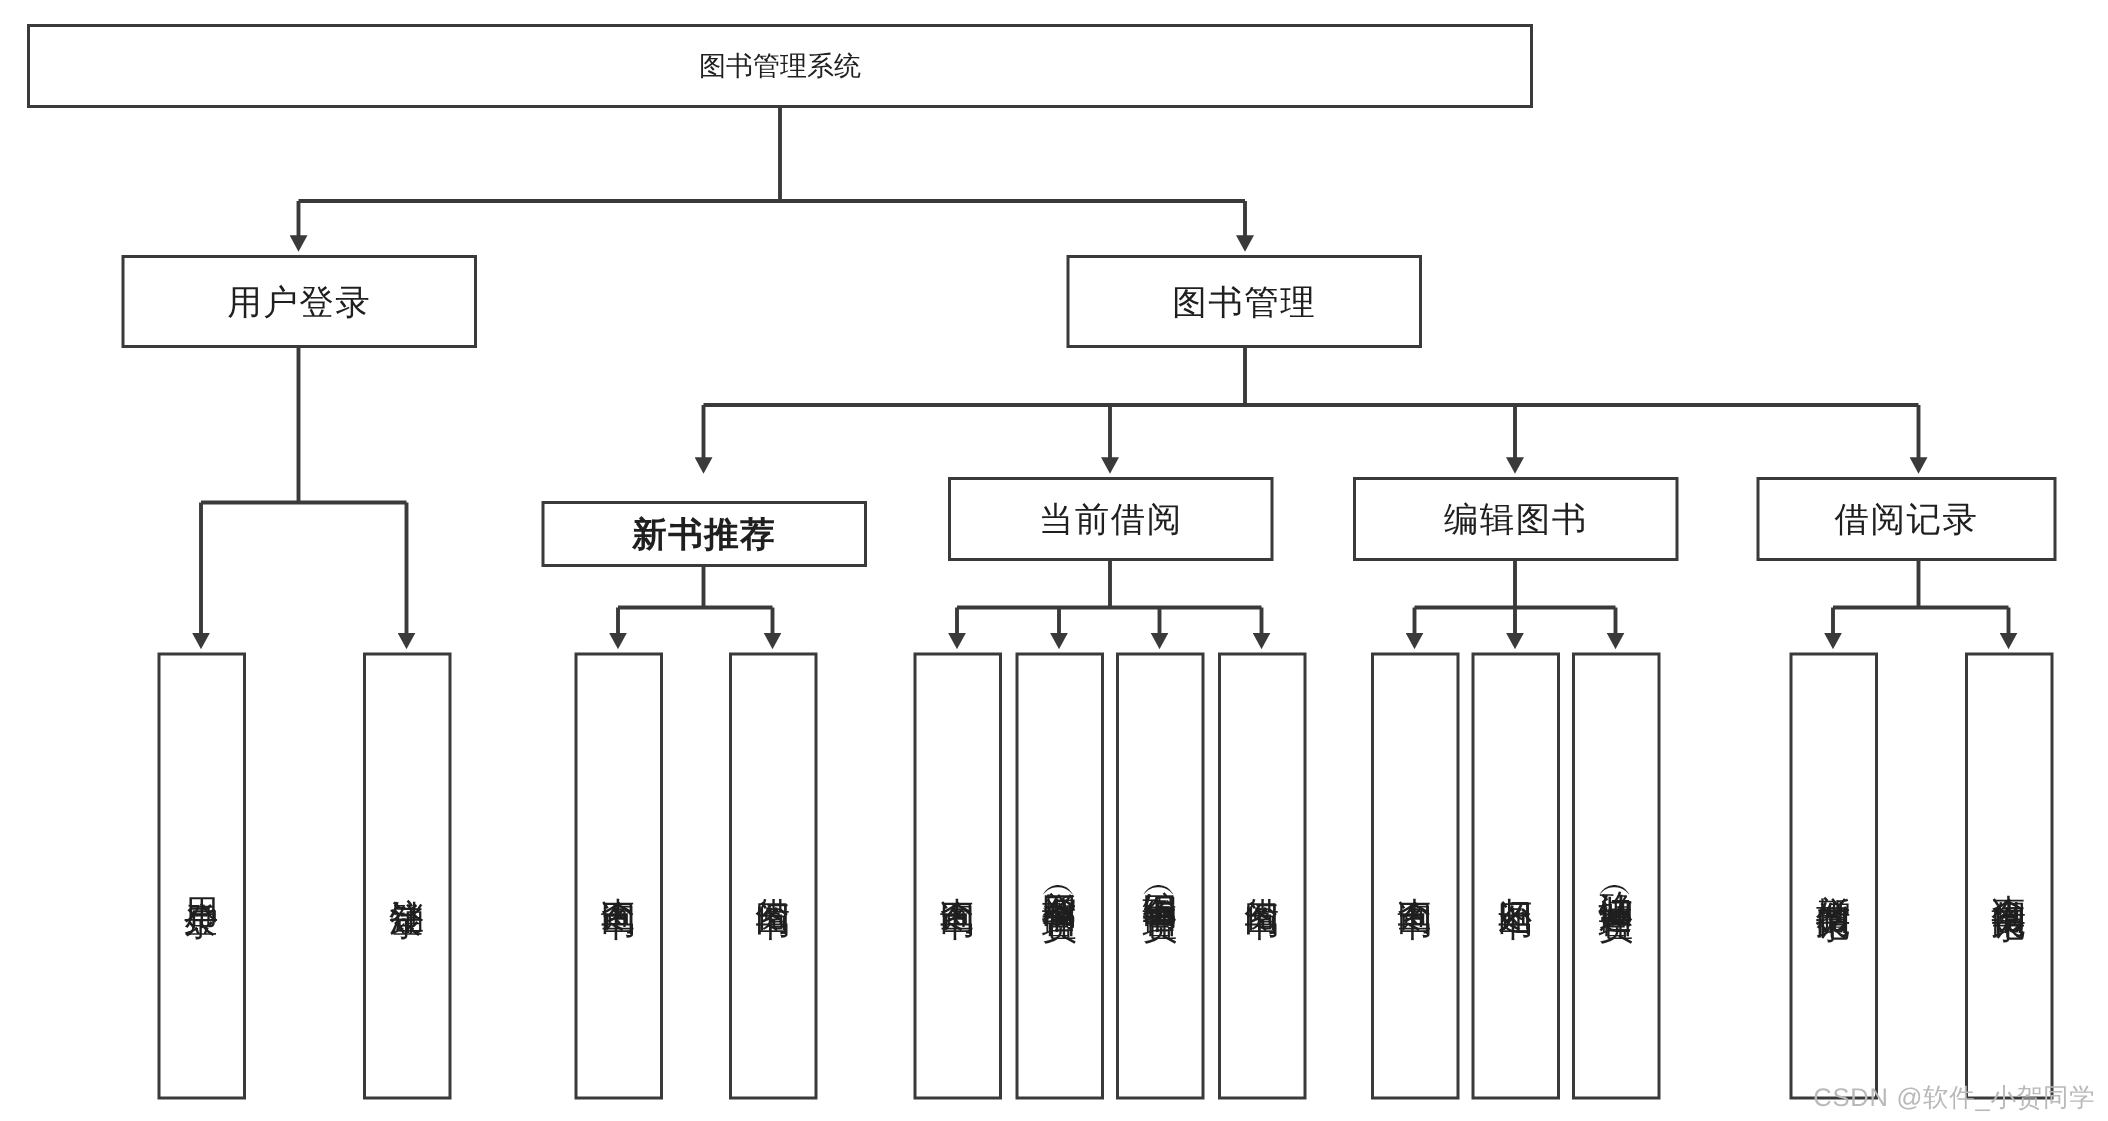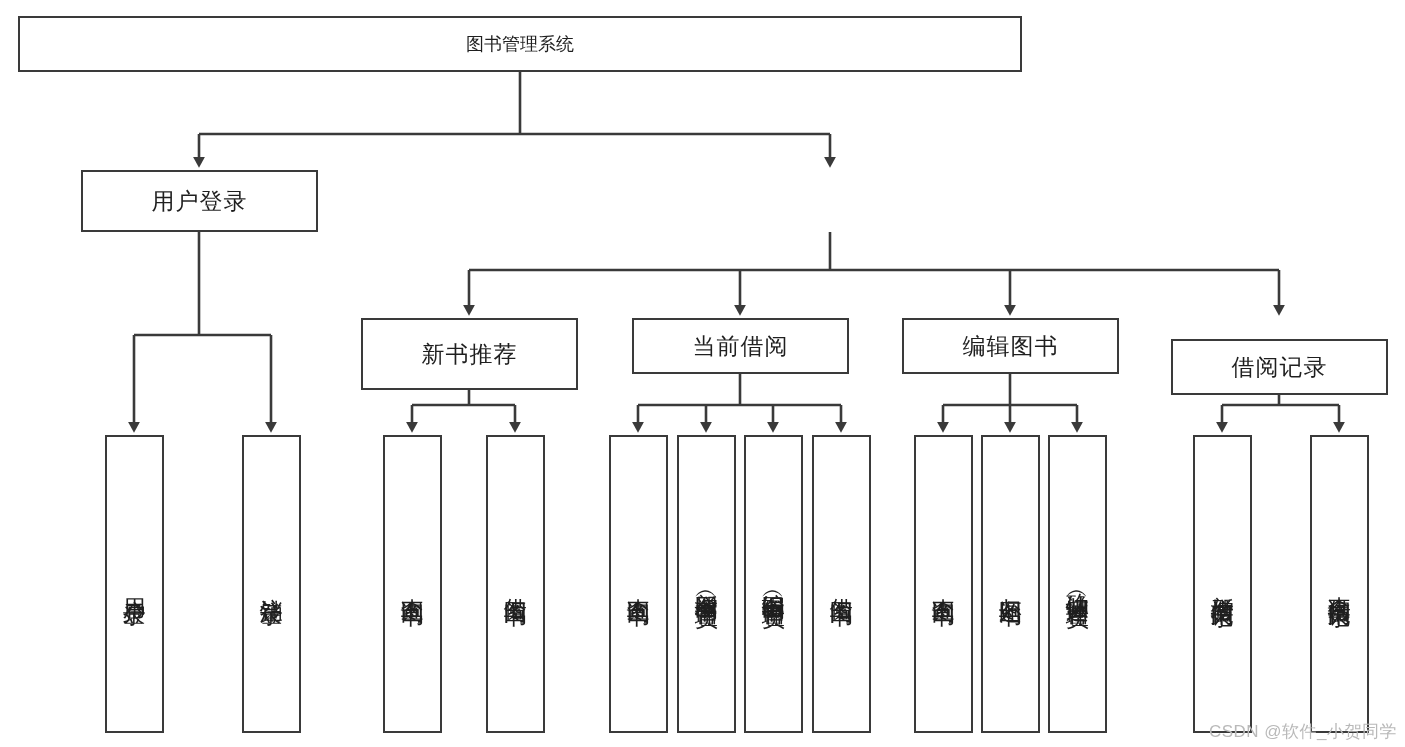--- a/index.html
+++ b/index.html
@@ -123,31 +123,34 @@
     </g>
   </svg>
 
   <div class="node root" style="left:18px; top:16px; width:1004px; height:56px;">
     <span>图书管理系统</span>
   </div>
 
   <div class="node horiz" style="left:81px; top:170px; width:237px; height:62px;">
     <span>用户登录</span>
   </div>
+  <div class="node horiz" style="left:711px; top:170px; width:237px; height:62px;">
+    <span>图书管理</span>
+  </div>
 
-  <div class="node horiz" style="left:361px; top:318px; width:217px; height:72px;">
+  <div class="node horiz" style="left:361px; top:334px; width:217px; height:44px;font-weight:bold;">
     <span>新书推荐</span>
   </div>
   <div class="node horiz" style="left:632px; top:318px; width:217px; height:56px;">
     <span>当前借阅</span>
   </div>
   <div class="node horiz" style="left:902px; top:318px; width:217px; height:56px;">
     <span>编辑图书</span>
   </div>
-  <div class="node horiz" style="left:1171px; top:318px; width:217px; height:56px;margin-top:21px;">
+  <div class="node horiz" style="left:1171px; top:318px; width:200px; height:56px;">
     <span>借阅记录</span>
   </div>
 
   <div class="node leaf" style="left:105px; top:435px; width:59px; height:298px;">
     <span class="vtext">用户登录</span>
   </div>
   <div class="node leaf" style="left:242px; top:435px; width:59px; height:298px;">
     <span class="vtext">注销登录</span>
   </div>
 

